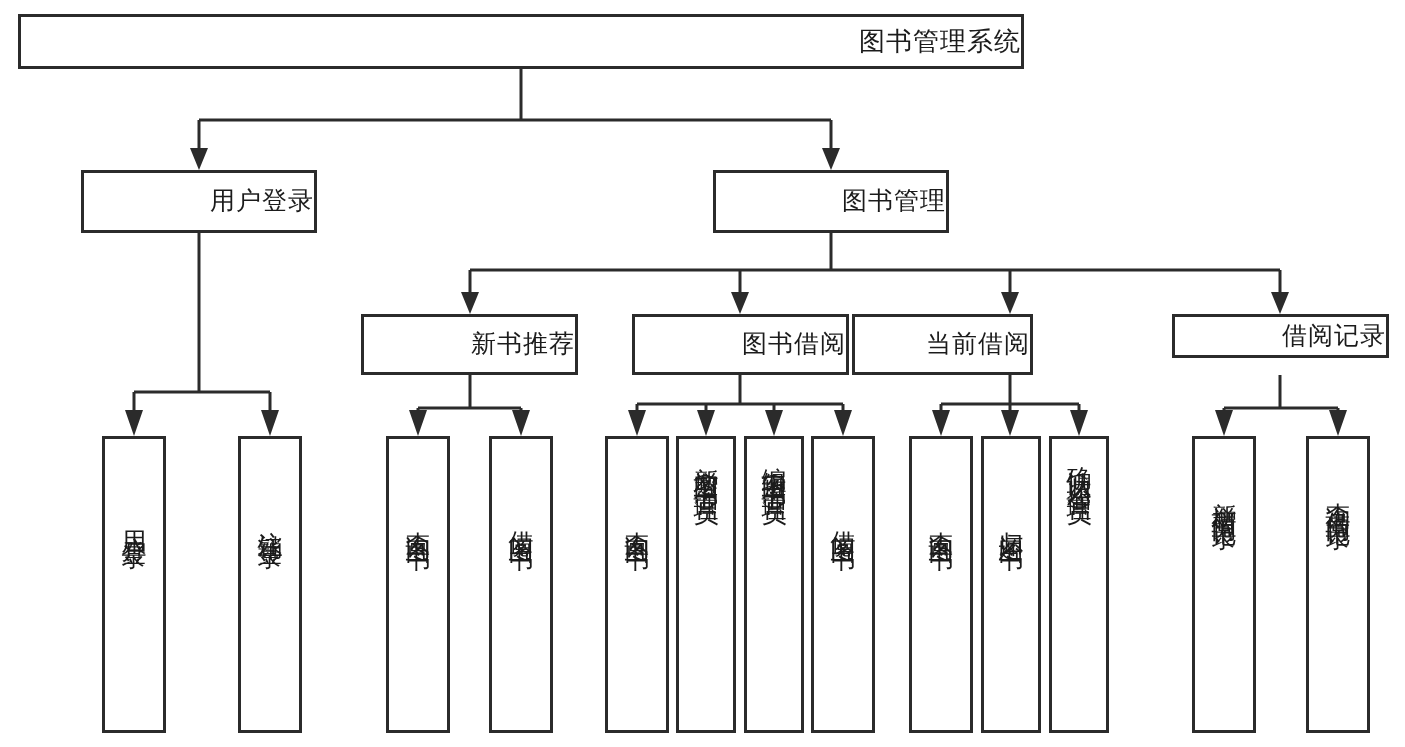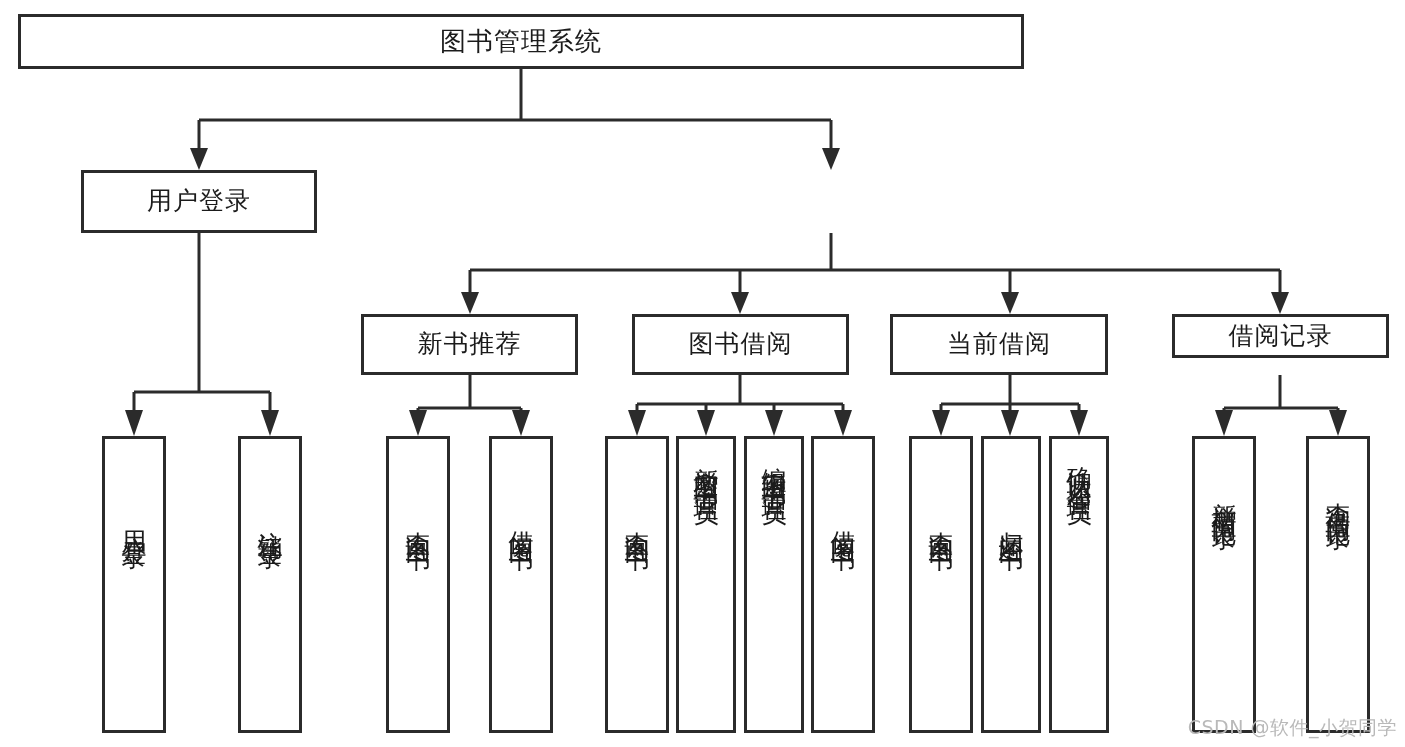--- a/index.html
+++ b/index.html
@@ -36,21 +36,21 @@
     fill: #2b2b2b;
   }
   
   .node {
     position: absolute;
     box-sizing: border-box;
     background: #ffffff;
     border: 3px solid #2b2b2b;
     display: flex;
     align-items: center;
-    justify-content: center;
+    justify-content: flex-end;
     color: #1b1b1b;
   }
   .node .label {
     display: block;
     text-align: center;
     line-height: 1.15;
     white-space: nowrap;
   }
   
   .node.h .label {
@@ -154,28 +154,31 @@
     <polygon points="1329,410 1347,410 1338,436"></polygon>
   </svg>
 
   <div class="node h root" style="left:18px; top:14px; width:1006px; height:55px;">
     <span class="label">图书管理系统</span>
   </div>
 
   <div class="node h" style="left:81px; top:170px; width:236px; height:63px;">
     <span class="label">用户登录</span>
   </div>
+  <div class="node h" style="left:713px; top:170px; width:236px; height:63px;">
+    <span class="label">图书管理</span>
+  </div>
 
   <div class="node h" style="left:632px; top:314px; width:217px; height:61px;">
     <span class="label">图书借阅</span>
   </div>
   <div class="node h" style="left:361px; top:314px; width:217px; height:61px;">
     <span class="label">新书推荐</span>
   </div>
-  <div class="node h" style="left:890px; top:314px; width:218px; height:61px;">
+  <div class="node h" style="left:852px; top:314px; width:181px; height:61px;">
     <span class="label">当前借阅</span>
   </div>
   <div class="node h" style="left:1172px; top:314px; width:217px; height:44px;">
     <span class="label">借阅记录</span>
   </div>
 
   <div class="node v" style="left:102px; top:436px; width:64px; height:297px; padding-top:72px;">
     <span class="label">用户登录</span>
   </div>
   <div class="node v" style="left:238px; top:436px; width:64px; height:297px; padding-top:72px;">
@@ -212,14 +215,13 @@
     <span class="label">确认归还（管理员）</span>
   </div>
 
   <div class="node v" style="left:1192px; top:436px; width:64px; height:297px; padding-top:43px;">
     <span class="label">新增借阅记录</span>
   </div>
   <div class="node v" style="left:1306px; top:436px; width:64px; height:297px; padding-top:43px;">
     <span class="label">查询借阅记录</span>
   </div>
 
-  <div id="watermark">CSDN @软件_小贺同学</div>
 </div>
 
 </body></html>

